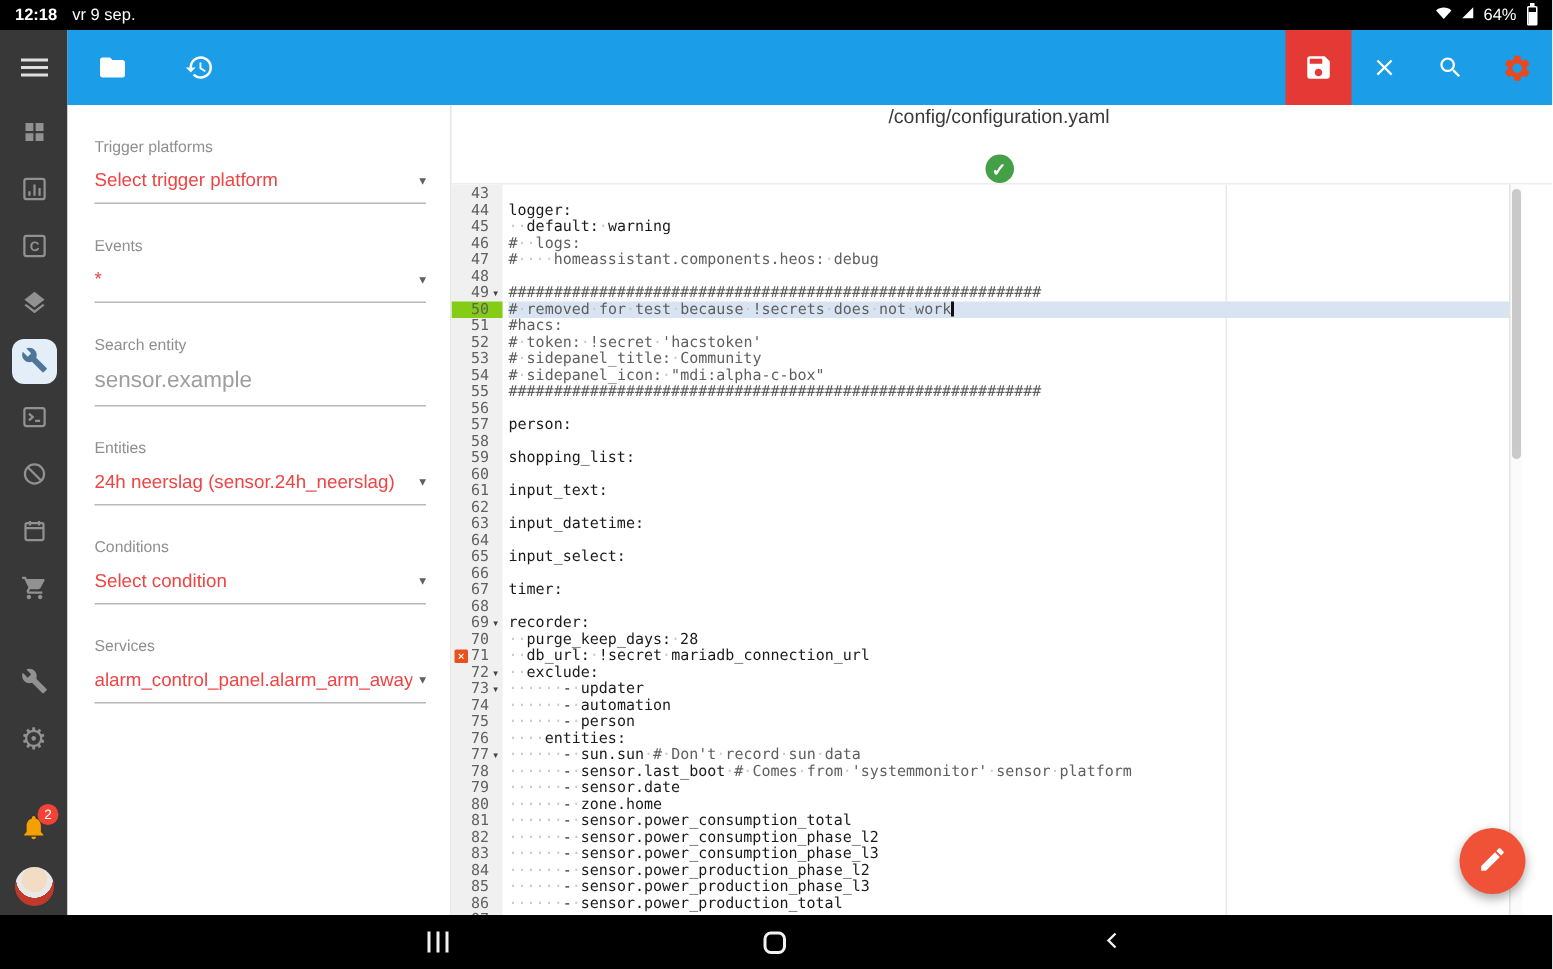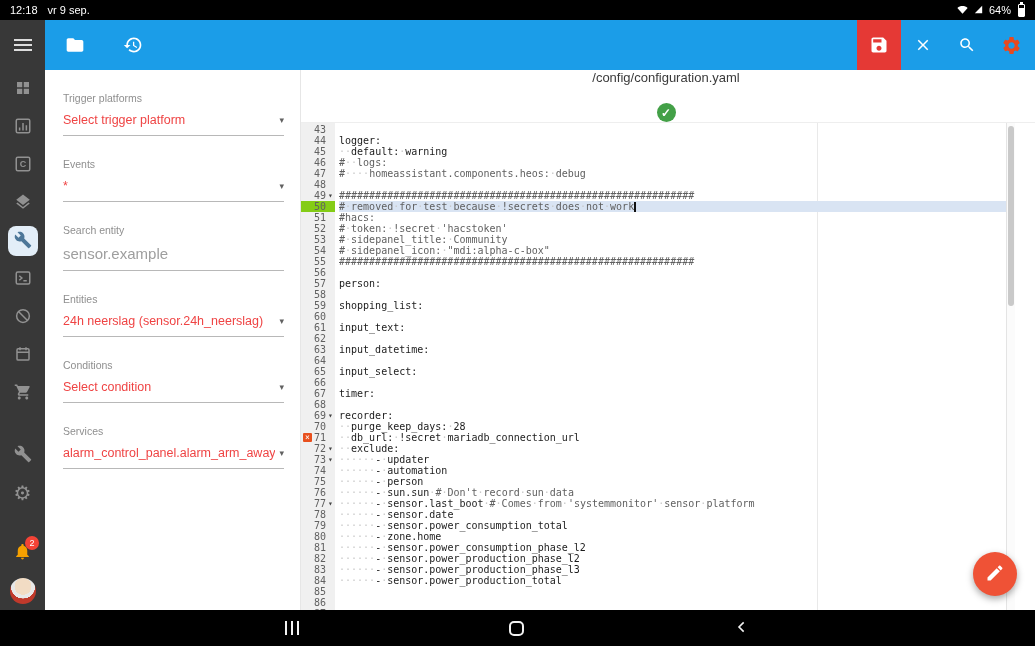--- a/index.html
+++ b/index.html
@@ -2,21 +2,21 @@
 <html><head>
 <meta charset="utf-8">
 <style>
   * { box-sizing: border-box; }
   body { margin: 0; background: #fff; font-family: "Liberation Sans", sans-serif; }
   .screen { position: relative; width: 1035px; height: 646px; background: #fff; overflow: hidden; }
 
   
   .status-bar { position: absolute; top: 0; left: 0; right: 0; height: 20px; background: #000;
     color: #fff; display: flex; align-items: center; padding: 0 10px; font-size: 11px; }
-  .status-time { font-weight: normal; margin-right: 10px; }
+  .status-time { font-weight: bold; margin-right: 10px; }
   .status-right { margin-left: auto; display: flex; align-items: center; gap: 5px; }
   .battery { width: 7px; height: 13px; border: 1px solid #fff; border-radius: 1px; position: relative; margin-left: 2px; }
   .battery::before { content: ""; position: absolute; top: -3px; left: 1px; width: 3px; height: 2px; background: #fff; }
   .battery::after { content: ""; position: absolute; left: 0; right: 0; bottom: 0; height: 64%; background: #fff; }
 
   
   .toolbar { position: absolute; top: 20px; left: 45px; right: 0; height: 50px; background: #1b9de8;
     display: flex; align-items: center; }
   .tb-btn { width: 44px; height: 50px; display: flex; align-items: center; justify-content: center;
     background: transparent; border: none; cursor: pointer; padding: 0; }
@@ -505,26 +505,28 @@
           <div class="code-line"></div>
           <div class="code-line"><span>timer:</span></div>
           <div class="code-line"></div>
           <div class="code-line"><span>recorder:</span></div>
           <div class="code-line"><span class="ws">··</span><span>purge_keep_days:</span><span class="ws">·</span><span>28</span></div>
           <div class="code-line"><span class="ws">··</span><span>db_url:</span><span class="ws">·</span><span>!secret</span><span class="ws">·</span><span>mariadb_connection_url</span></div>
           <div class="code-line"><span class="ws">··</span><span>exclude:</span></div>
           <div class="code-line"><span class="ws">······</span><span>-</span><span class="ws">·</span><span>updater</span></div>
           <div class="code-line"><span class="ws">······</span><span>-</span><span class="ws">·</span><span>automation</span></div>
           <div class="code-line"><span class="ws">······</span><span>-</span><span class="ws">·</span><span>person</span></div>
+          <div class="code-line"><span class="ws">····</span><span>entities:</span></div>
           <div class="code-line"><span class="ws">······</span><span>-</span><span class="ws">·</span><span>sun.sun</span><span class="ws">·</span><span class="comment">#</span><span class="ws">·</span><span class="comment">Don't</span><span class="ws">·</span><span class="comment">record</span><span class="ws">·</span><span class="comment">sun</span><span class="ws">·</span><span class="comment">data</span></div>
           <div class="code-line"><span class="ws">······</span><span>-</span><span class="ws">·</span><span>sensor.last_boot</span><span class="ws">·</span><span class="comment">#</span><span class="ws">·</span><span class="comment">Comes</span><span class="ws">·</span><span class="comment">from</span><span class="ws">·</span><span class="comment">'systemmonitor'</span><span class="ws">·</span><span class="comment">sensor</span><span class="ws">·</span><span class="comment">platform</span></div>
           <div class="code-line"><span class="ws">······</span><span>-</span><span class="ws">·</span><span>sensor.date</span></div>
+          <div class="code-line"><span class="ws">······</span><span>-</span><span class="ws">·</span><span>zone.home</span></div>
           <div class="code-line"><span class="ws">······</span><span>-</span><span class="ws">·</span><span>sensor.power_consumption_total</span></div>
-          <div class="code-line"><span class="ws">······</span><span>-</span><span class="ws">·</span><span>zone.home</span></div>
           <div class="code-line"><span class="ws">······</span><span>-</span><span class="ws">·</span><span>sensor.power_consumption_phase_l2</span></div>
+          <div class="code-line"><span class="ws">······</span><span>-</span><span class="ws">·</span><span>sensor.power_consumption_phase_l3</span></div>
           <div class="code-line"><span class="ws">······</span><span>-</span><span class="ws">·</span><span>sensor.power_production_phase_l2</span></div>
           <div class="code-line"><span class="ws">······</span><span>-</span><span class="ws">·</span><span>sensor.power_production_phase_l3</span></div>
           <div class="code-line"><span class="ws">······</span><span>-</span><span class="ws">·</span><span>sensor.power_production_total</span></div>
         </div>
     </div>
     <div class="scrollbar">
       <div class="scroll-thumb"></div>
     </div>
     <button class="fab">
       <span><svg width="20" height="20" viewBox="0 0 24 24" fill="#fff">

